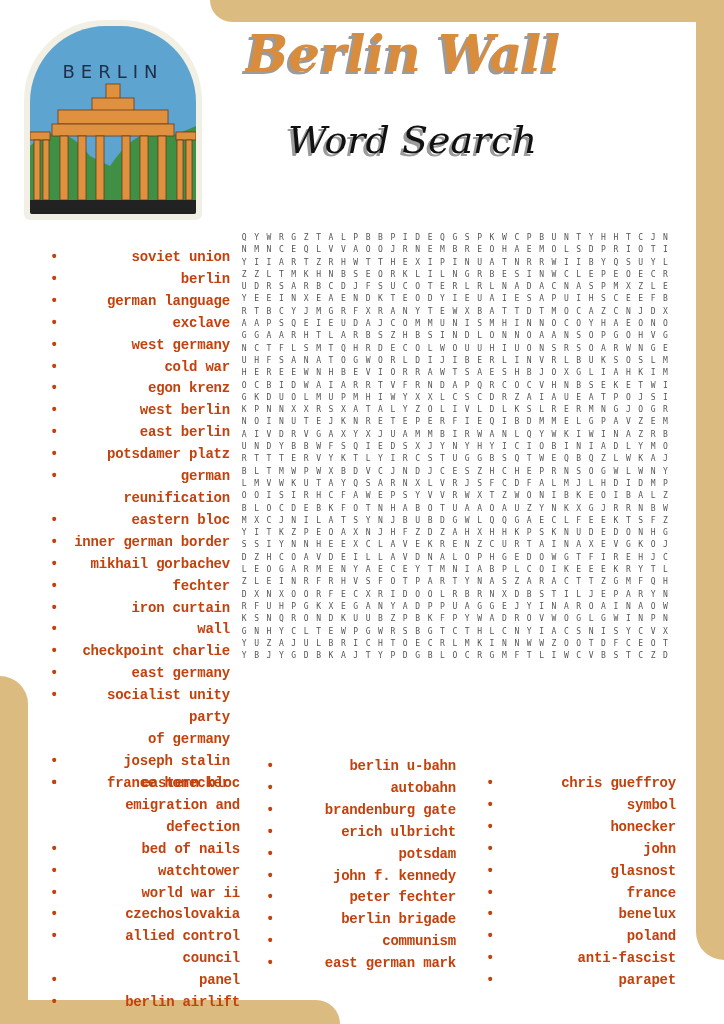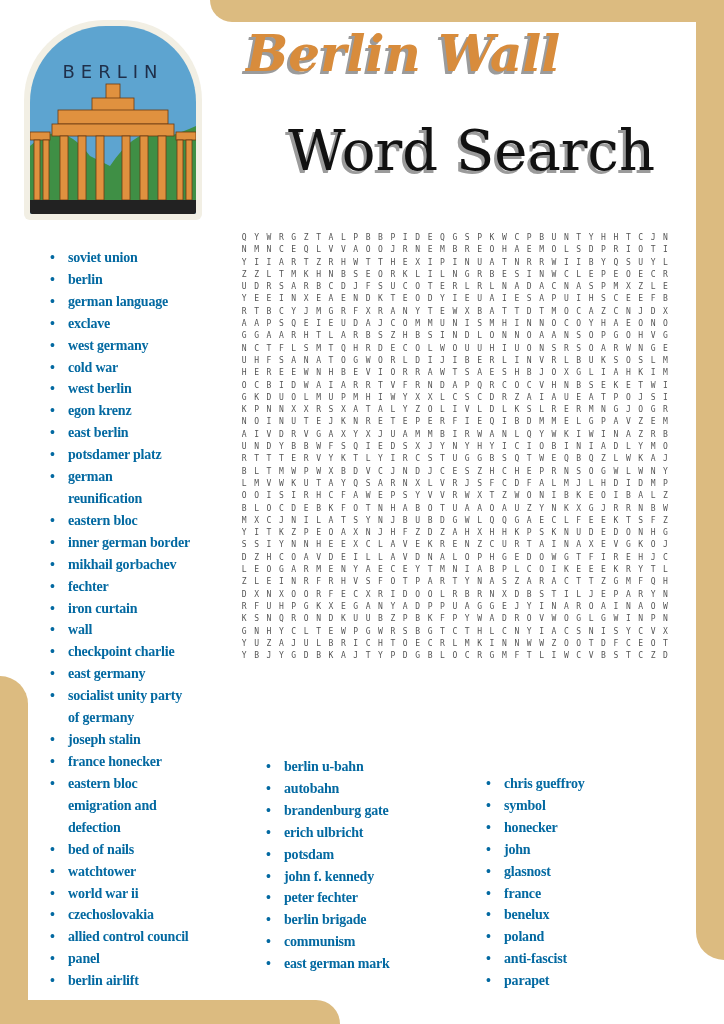--- a/index.html
+++ b/index.html
@@ -8,27 +8,27 @@
   #top-bar { left:210px; top:0; width:514px; height:22px; border-bottom-left-radius:22px; }
   #right-bar { left:696px; top:0; width:28px; height:960px; border-bottom-left-radius:40px; }
   #left-bar { left:0; top:676px; width:28px; height:348px; border-top-right-radius:40px; }
   #bottom-bar { left:0; top:1000px; width:340px; height:24px; border-top-right-radius:40px; }
 
   #badge { position:absolute; left:24px; top:20px; width:178px; height:200px; background:#f2efe4; border-radius:80px 80px 6px 6px; }
   #badge-inner { position:absolute; left:6px; top:6px; width:166px; height:188px; border-radius:76px 76px 2px 2px; overflow:hidden; background:#5da4d0; }
   #badge svg { position:absolute; left:0; top:0; }
 
   #title { position:absolute; left:246px; top:24px; font-family:"DejaVu Serif", serif; font-style:italic; font-weight:bold; font-size:50px; color:#d88c3c; text-shadow:-3px 3px 0 #9b9b9b; letter-spacing:0px; white-space:nowrap;text-align:center; }
-  #subtitle { position:absolute; left:288px; top:118px; font-family:"DejaVu Serif", serif; font-size:56px; color:#111; text-shadow:-3px 3px 0 #9b9b9b; white-space:nowrap; }
+  #subtitle { position:absolute; left:288px; top:118px; font-family:"DejaVu Serif", serif; font-style:italic; font-size:38px; color:#111; text-shadow:-3px 3px 0 #9b9b9b; white-space:nowrap; }
 
   #grid { position:absolute; left:238px; top:232px; font-family:"DejaVu Sans Mono", monospace; font-size:8px; color:#555; }
   .grow { display:flex; height:12.3px; }
   .gcell { width:12.4px; text-align:center; line-height:12.3px; }
 
-  ul.words { position:absolute; margin:0; padding:0; list-style:none; font-family:Liberation Serif, serif; font-weight:bold; font-size:14px; color:#0369a1; }
+  ul.words { position:absolute; margin:0; padding:0; list-style:none; font-family:Liberation Mono, monospace; font-weight:bold; font-size:14px; color:#c2410c;text-align:right; }
   ul.words li { position:relative; padding-left:18px; line-height:21.9px; letter-spacing:-0.2px; }
   ul.words li::before { content:"•"; position:absolute; left:0; top:0; font-size:14px; }
   ul.words li.cont::before { content:""; }
   #list-a { left:50px; top:247px; width:180px; }
   #list-b { left:50px; top:773px; width:190px; }
   #list-c { left:266px; top:756px; width:190px; }
   #list-d { left:486px; top:773px; width:190px; }
 </style>
 </head>
 <body>
@@ -1367,22 +1367,22 @@
     </div>
   </div>
 
 <ul class="words" id="list-a">
     <li>soviet union</li>
     <li>berlin</li>
     <li>german language</li>
     <li>exclave</li>
     <li>west germany</li>
     <li>cold war</li>
+    <li>egon krenz</li>
     <li>west berlin</li>
-    <li>egon krenz</li>
     <li>east berlin</li>
     <li>potsdamer platz</li>
     <li>german</li>
     <li class="cont">reunification</li>
     <li>eastern bloc</li>
     <li>inner german border</li>
     <li>mikhail gorbachev</li>
     <li>fechter</li>
     <li>iron curtain</li>
     <li>wall</li>

